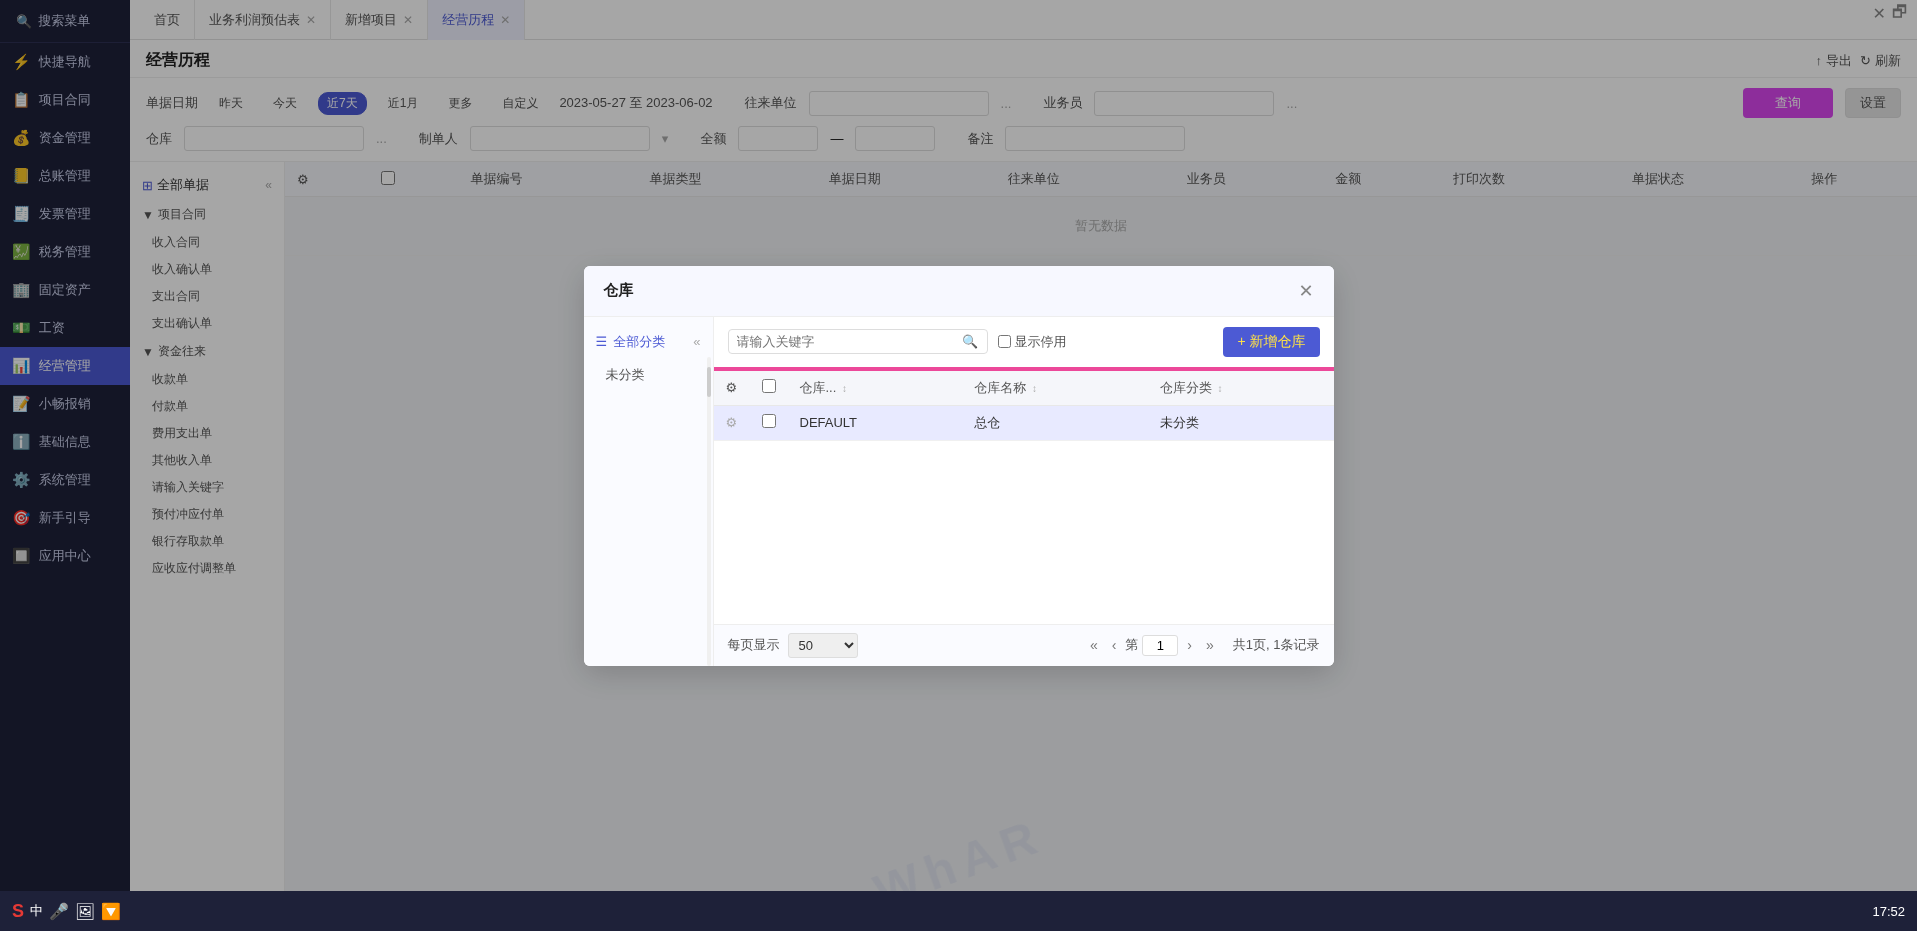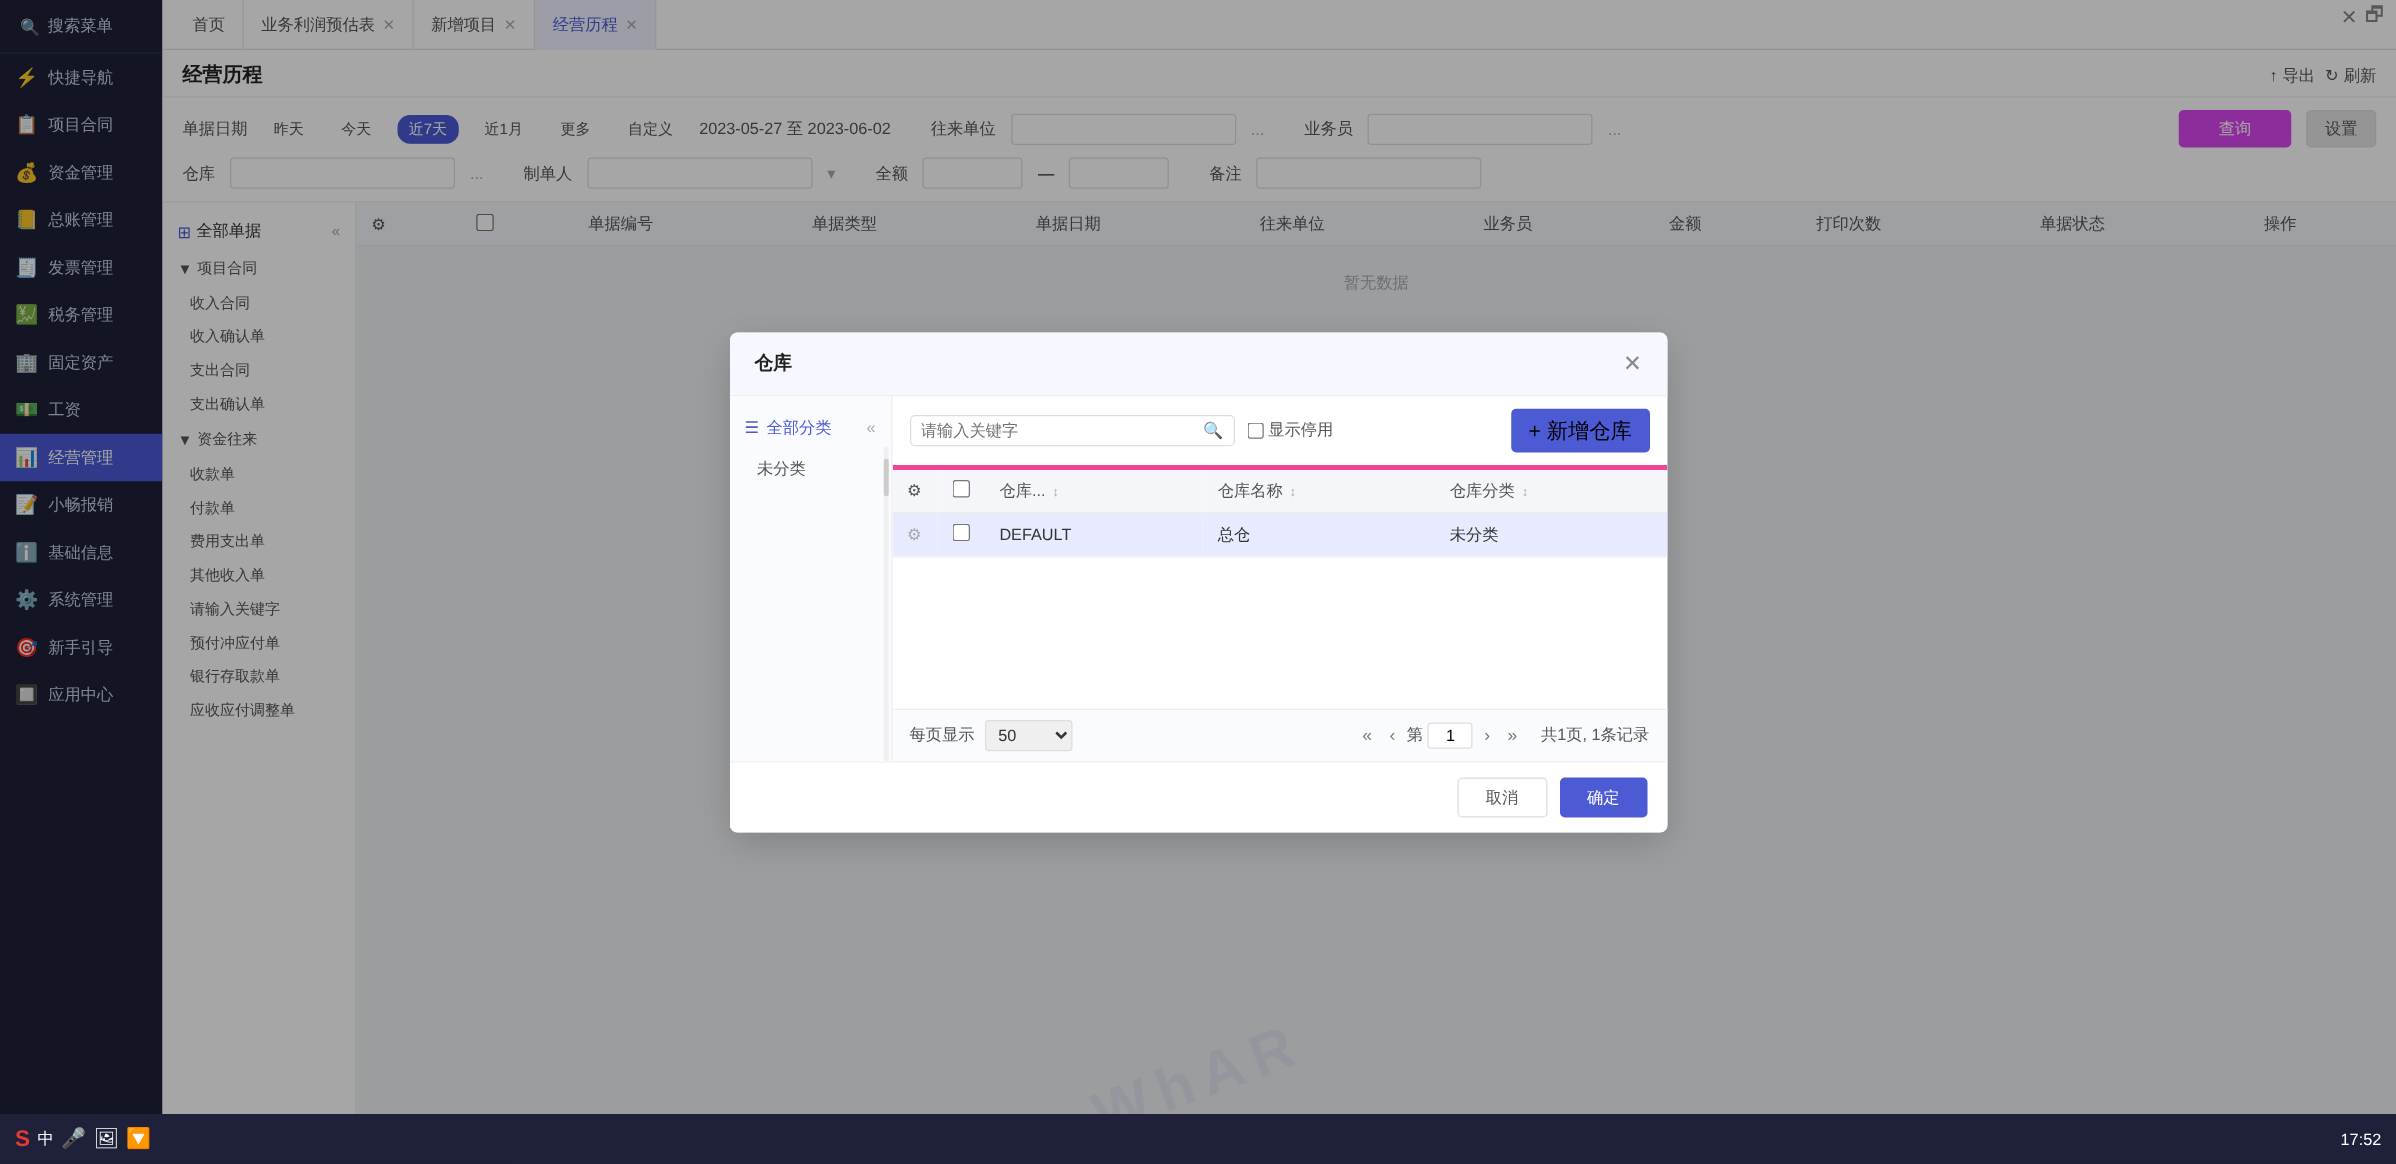--- a/index.html
+++ b/index.html
@@ -333,26 +333,26 @@
       outline: none;
       font-size: 13px;
       flex: 1;
       color: #333;
       background: transparent;
     }
     .show-disabled { display: flex; align-items: center; gap: 4px; font-size: 13px; color: #555; }
     .btn-add-warehouse {
       margin-left: auto;
       background: #4c5ad4;
-      color: #000000;
+      color: #fde047;
       border: none;
       border-radius: 4px;
       padding: 6px 14px;
       cursor: pointer;
-      font-size: 17px;
+      font-size: 14px;
       white-space: nowrap;
     }
 
     
     .modal-table-wrap {
       flex: 1;
       overflow-y: auto;
     }
     .modal-table { width: 100%; border-collapse: collapse; font-size: 13px; }
     .modal-table thead tr { background: #f5f6fa; }
@@ -755,24 +755,20 @@
             <span>第</span>
             <input class="mpi" type="text" value="1" style="">
             <span class="mpb">›</span>
             <span class="mpb">»</span>
           </div>
           <span class="total-info">共1页, 1条记录</span>
         </div>
       </div>
     </div>
 
-    <div class="modal-action-bar">
-      <button class="btn-cancel">取消</button>
-      <button class="btn-confirm">确定</button>
-    </div>
   </div>
 </div>
 
 <div class="taskbar">
   <div class="taskbar-icons">
     <span style="color:#e53935;font-size:18px;font-weight:bold;">S</span>
     <span style="color:#fff;font-size:13px;">中</span>
     <span style="color:#fff;font-size:16px;">🎤</span>
     <span style="color:#fff;font-size:16px;">🖼</span>
     <span style="color:#fff;font-size:16px;">🔽</span>

